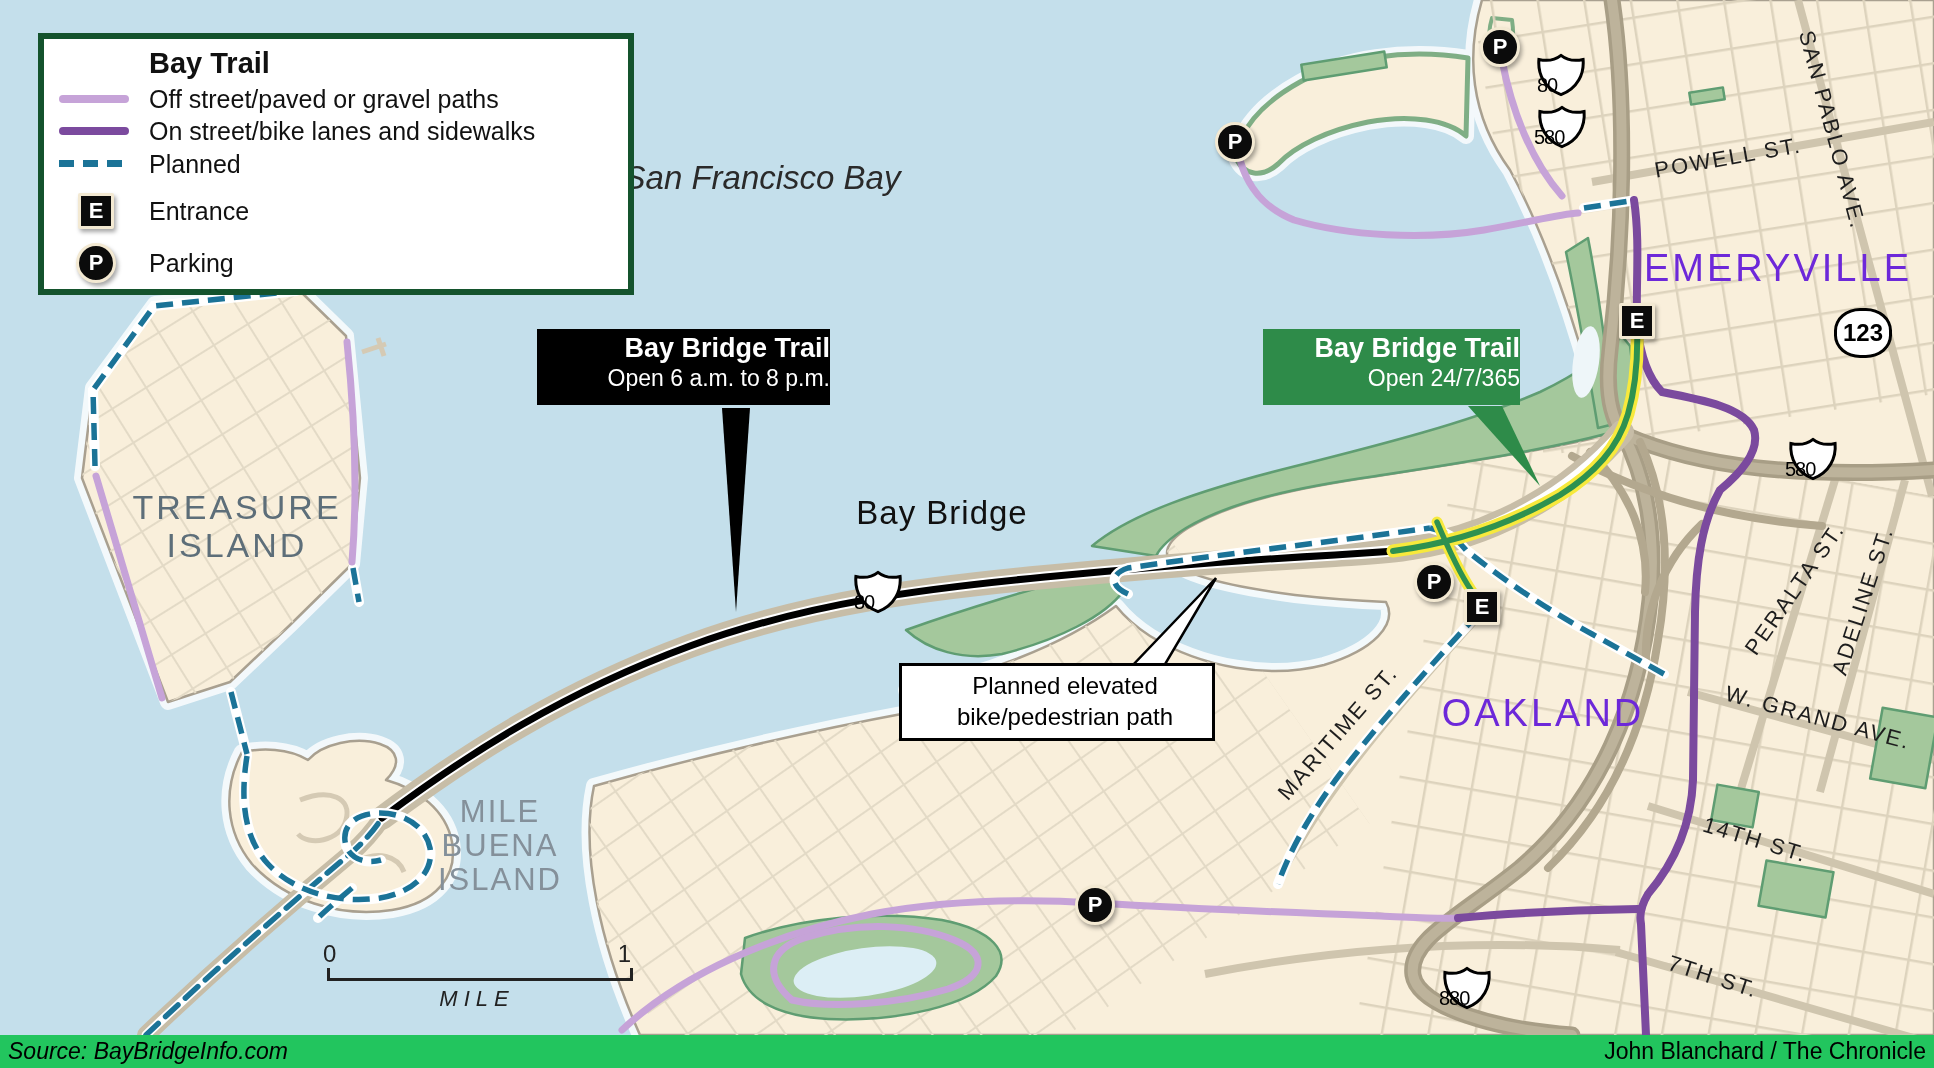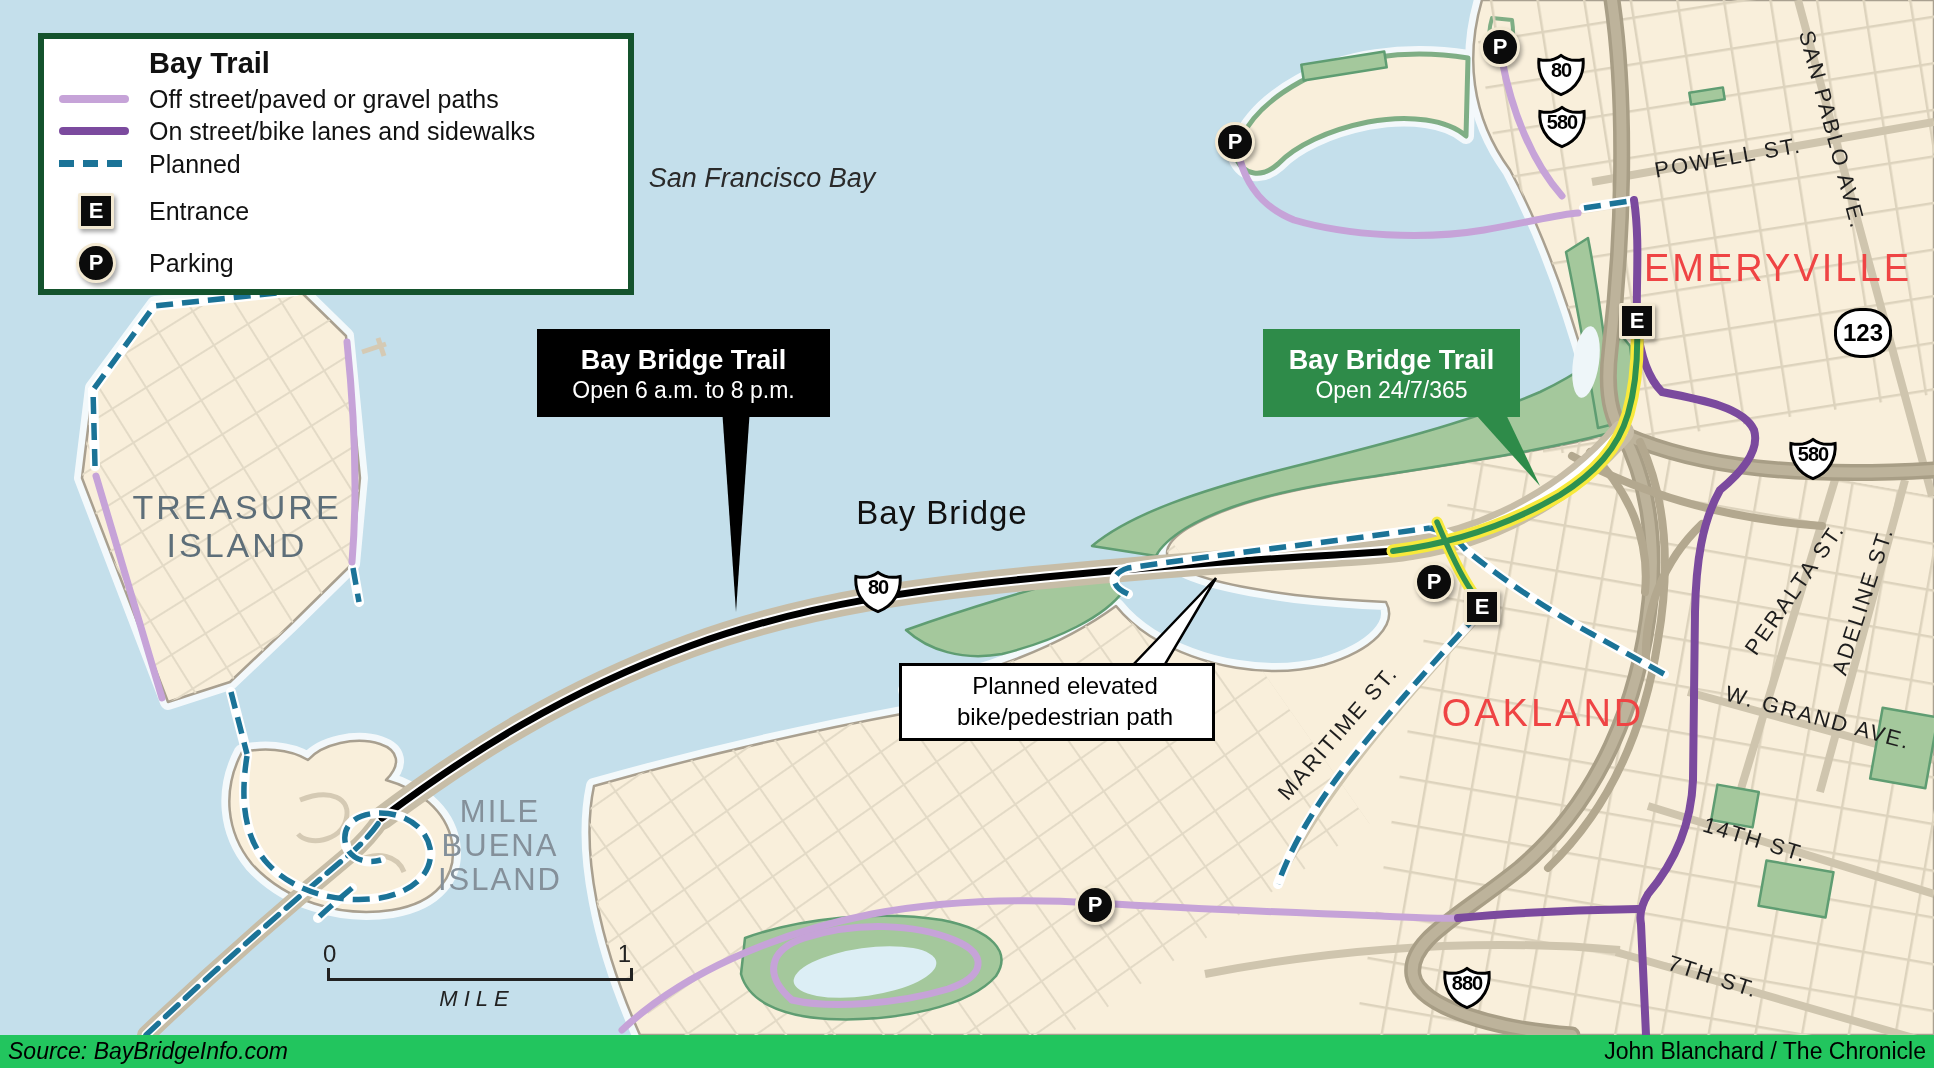--- a/index.html
+++ b/index.html
@@ -23,39 +23,39 @@
       display:flex;align-items:center;justify-content:center;
       border:3px solid #f3e9d2;box-shadow:2px 3px 4px rgba(0,0,0,.35);
       transform:translate(-50%,-50%);z-index:20;}
   .pmark{width:34px;height:34px;border-radius:50%;font-size:22px;}
   .emark{width:30px;height:30px;border-radius:2px;font-size:22px;}
   .legend .pmark,.legend .emark{position:absolute;transform:translate(-50%,-50%);}
 
   
   .shield{position:absolute;width:48px;height:43px;transform:translate(-50%,-50%);z-index:18;}
   .shield svg{position:absolute;left:0;top:0;width:100%;height:100%;}
-  .shield span{position:absolute;left:0;top:5px;width:100%;text-align:center;
-      font-size:20px;font-weight:bold;letter-spacing:-1px;color:#000;}
+  .shield span{position:absolute;left:0;top:20px;width:100%;
+      font-size:20px;font-weight:normal;letter-spacing:-1px;color:#000;}
   .shield.wide{width:56px;}
   .rshield{position:absolute;width:52px;height:44px;background:#fff;border:3px solid #000;
       border-radius:45%;transform:translate(-50%,-50%);display:flex;align-items:center;
       justify-content:center;font-size:24px;font-weight:bold;z-index:18;}
 
   
   .lbl{position:absolute;transform:translate(-50%,-50%);white-space:nowrap;z-index:15;}
-  .bay{font-style:italic;font-size:27px;color:#2a2a2a;}
+  .bay{font-style:italic;font-size:33px;color:#2a2a2a;}
   .bridge-lbl{font-size:33px;color:#101010;letter-spacing:1px;}
   .island{color:#5d6e79;font-size:34px;letter-spacing:3px;text-align:center;line-height:1.12;}
   .ybi{color:#84909a;font-size:31px;letter-spacing:2px;}
-  .city{color:#ef4444;font-size:38px;letter-spacing:3px;}
+  .city{color:#6d28d9;font-size:38px;letter-spacing:3px;}
   .street{position:absolute;font-size:22px;color:#1d1d1d;letter-spacing:2px;
       white-space:nowrap;z-index:14;}
 
   
-  .co{position:absolute;text-align:center;color:#fff;z-index:25;padding-top:16px;}
+  .co{position:absolute;text-align:right;color:#fff;z-index:25;padding-top:4px;}
   .co .t{font-weight:bold;font-size:27px;}
   .co .h{font-size:23px;margin-top:1px;}
   .co.black{left:537px;top:329px;width:293px;height:72px;background:#000;}
   .co.green{left:1263px;top:329px;width:257px;height:72px;background:#2e8b49;}
   .note{position:absolute;left:899px;top:663px;width:294px;background:#fff;
       border:3px solid #000;text-align:center;font-size:24px;color:#000000;
       line-height:1.3;padding:4px 0 6px 16px;z-index:25;}
 
   
   .scalebar{position:absolute;left:327px;top:940px;width:300px;z-index:15;}

